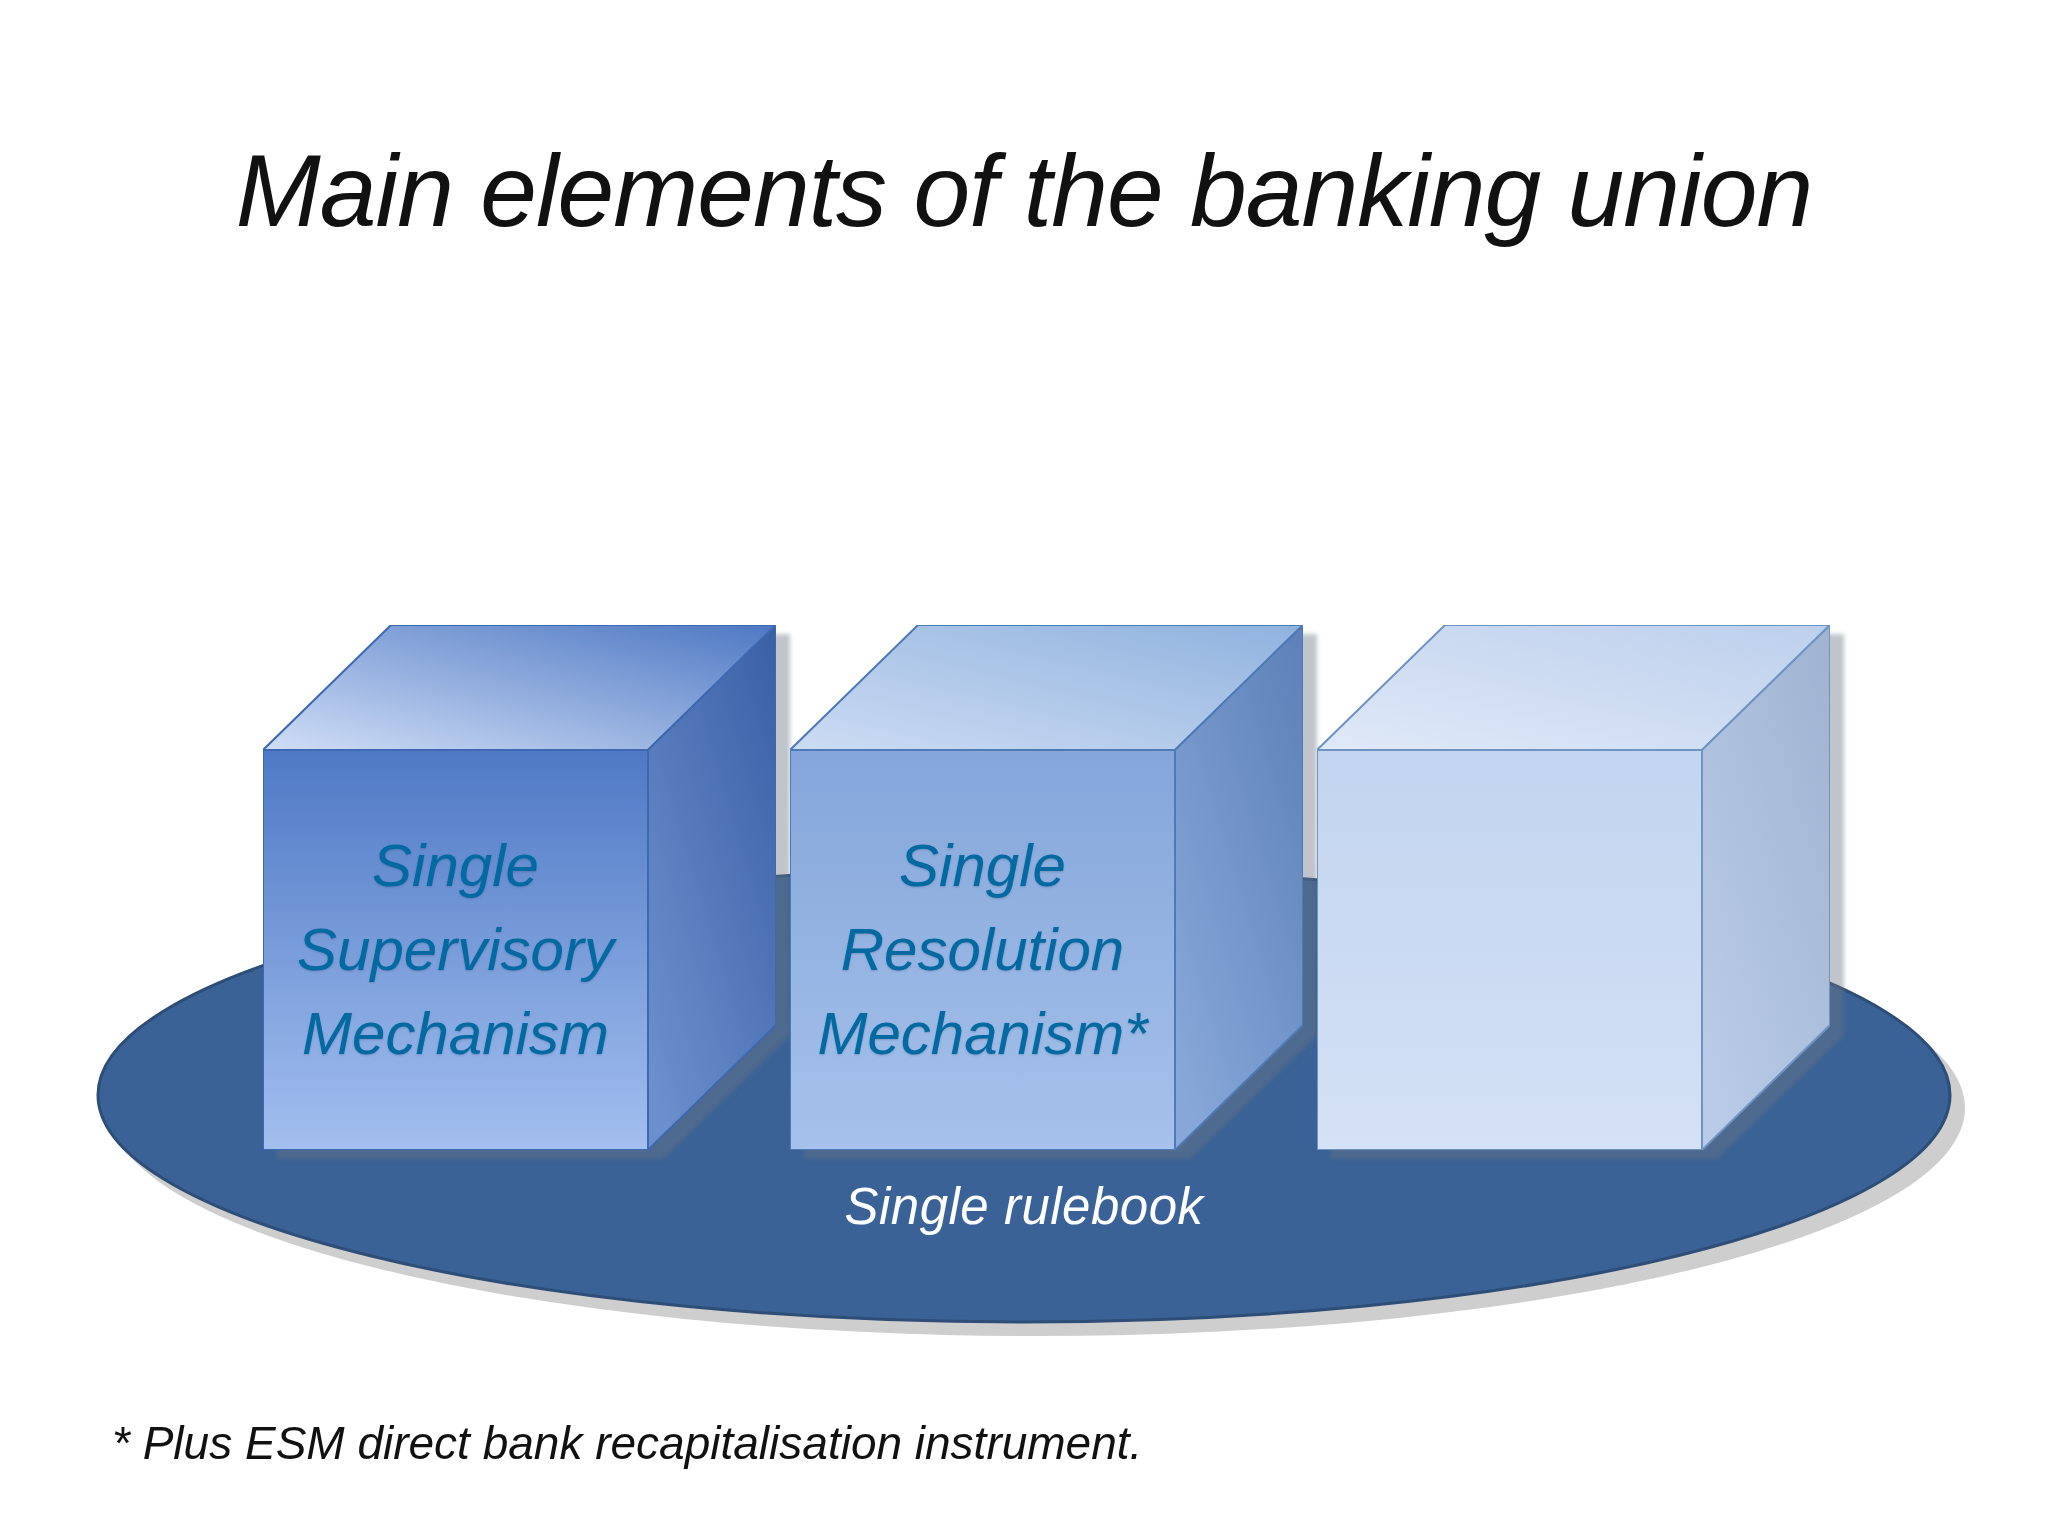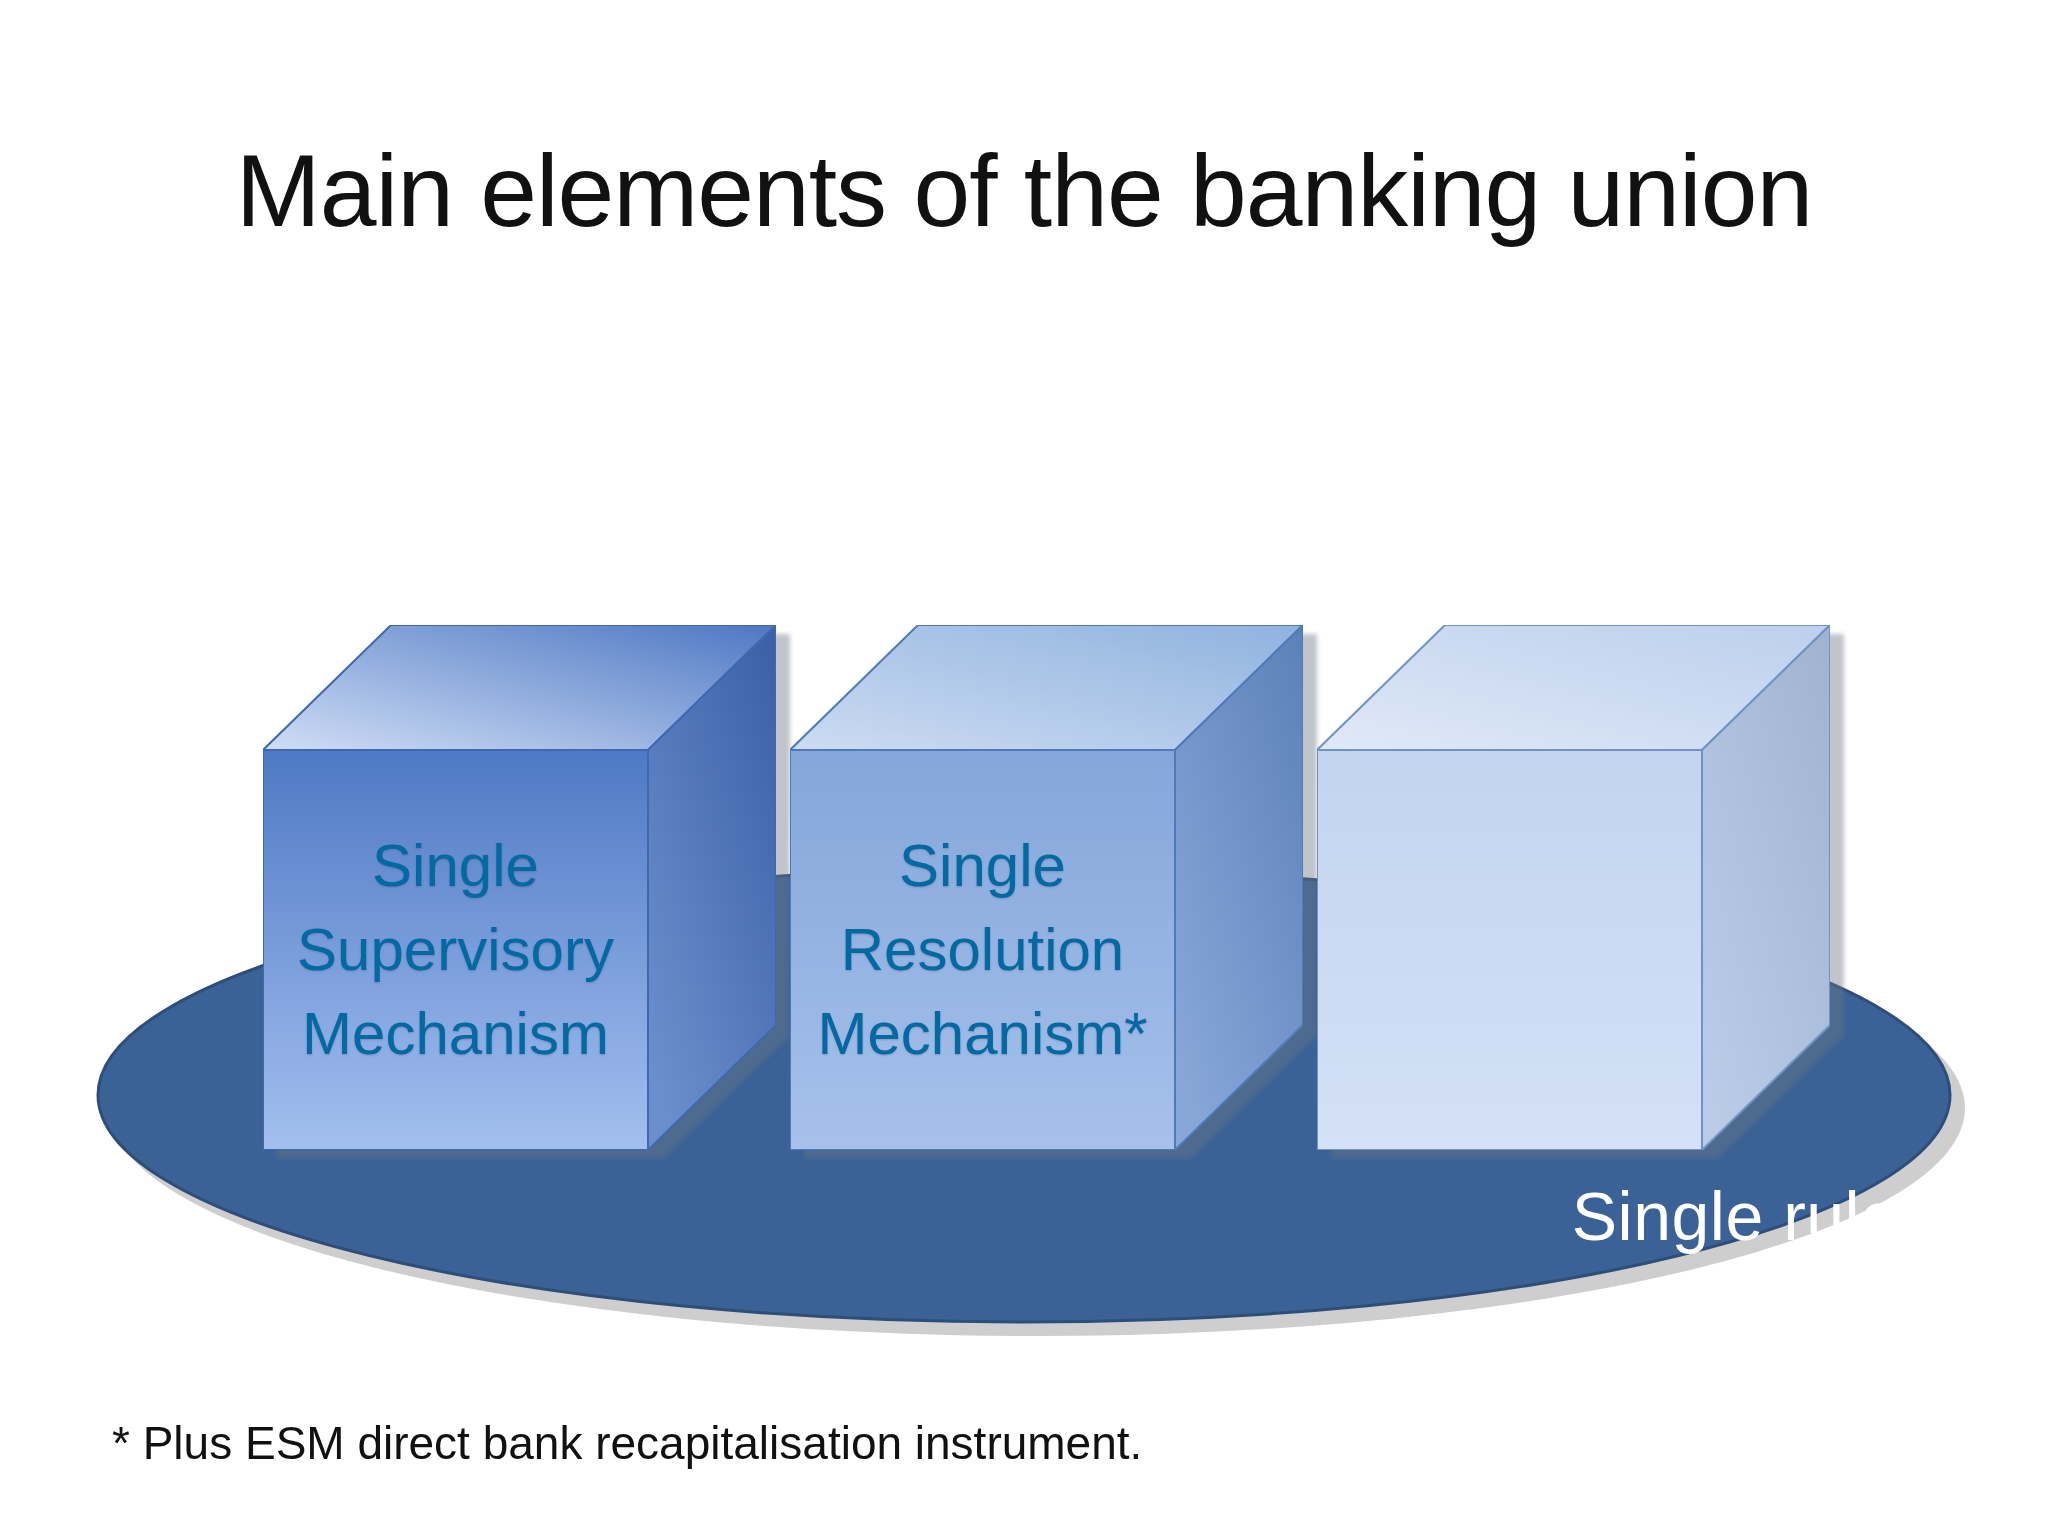--- a/index.html
+++ b/index.html
@@ -9,20 +9,21 @@
     width: 2048px;
     height: 1536px;
     overflow: hidden;
     font-family: "Liberation Sans", "DejaVu Sans", sans-serif;
   }
   .slide {
     position: relative;
     width: 1728px;
     height: 1536px;
     background: #ffffff;
+    font-style: italic;
   }
   .title {
     position: absolute;
     top: 138px;
     left: 0;
     width: 2048px;
     text-align: center;
     font-size: 102px;
     line-height: 1.05;
     color: #111111;
@@ -61,22 +62,22 @@
     text-shadow: 0 1px 2px rgba(40,60,100,0.25);
   }
   .cube1-label { left: 263px; }
   .cube2-label { left: 790px; }
   .cube3-label { left: 1317px; }
   .rulebook-label {
     position: absolute;
     top: 1177px;
     left: 0;
     width: 2048px;
-    text-align: right;
-    font-size: 68px;
+    text-align: center;
+    font-size: 51px;
     color: #ffffff;
     letter-spacing: 0.5px;
     white-space: nowrap;
   }
   .footnote {
     position: absolute;
     left: 112px;
     top: 1416px;
     font-size: 46px;
     color: #111111;

